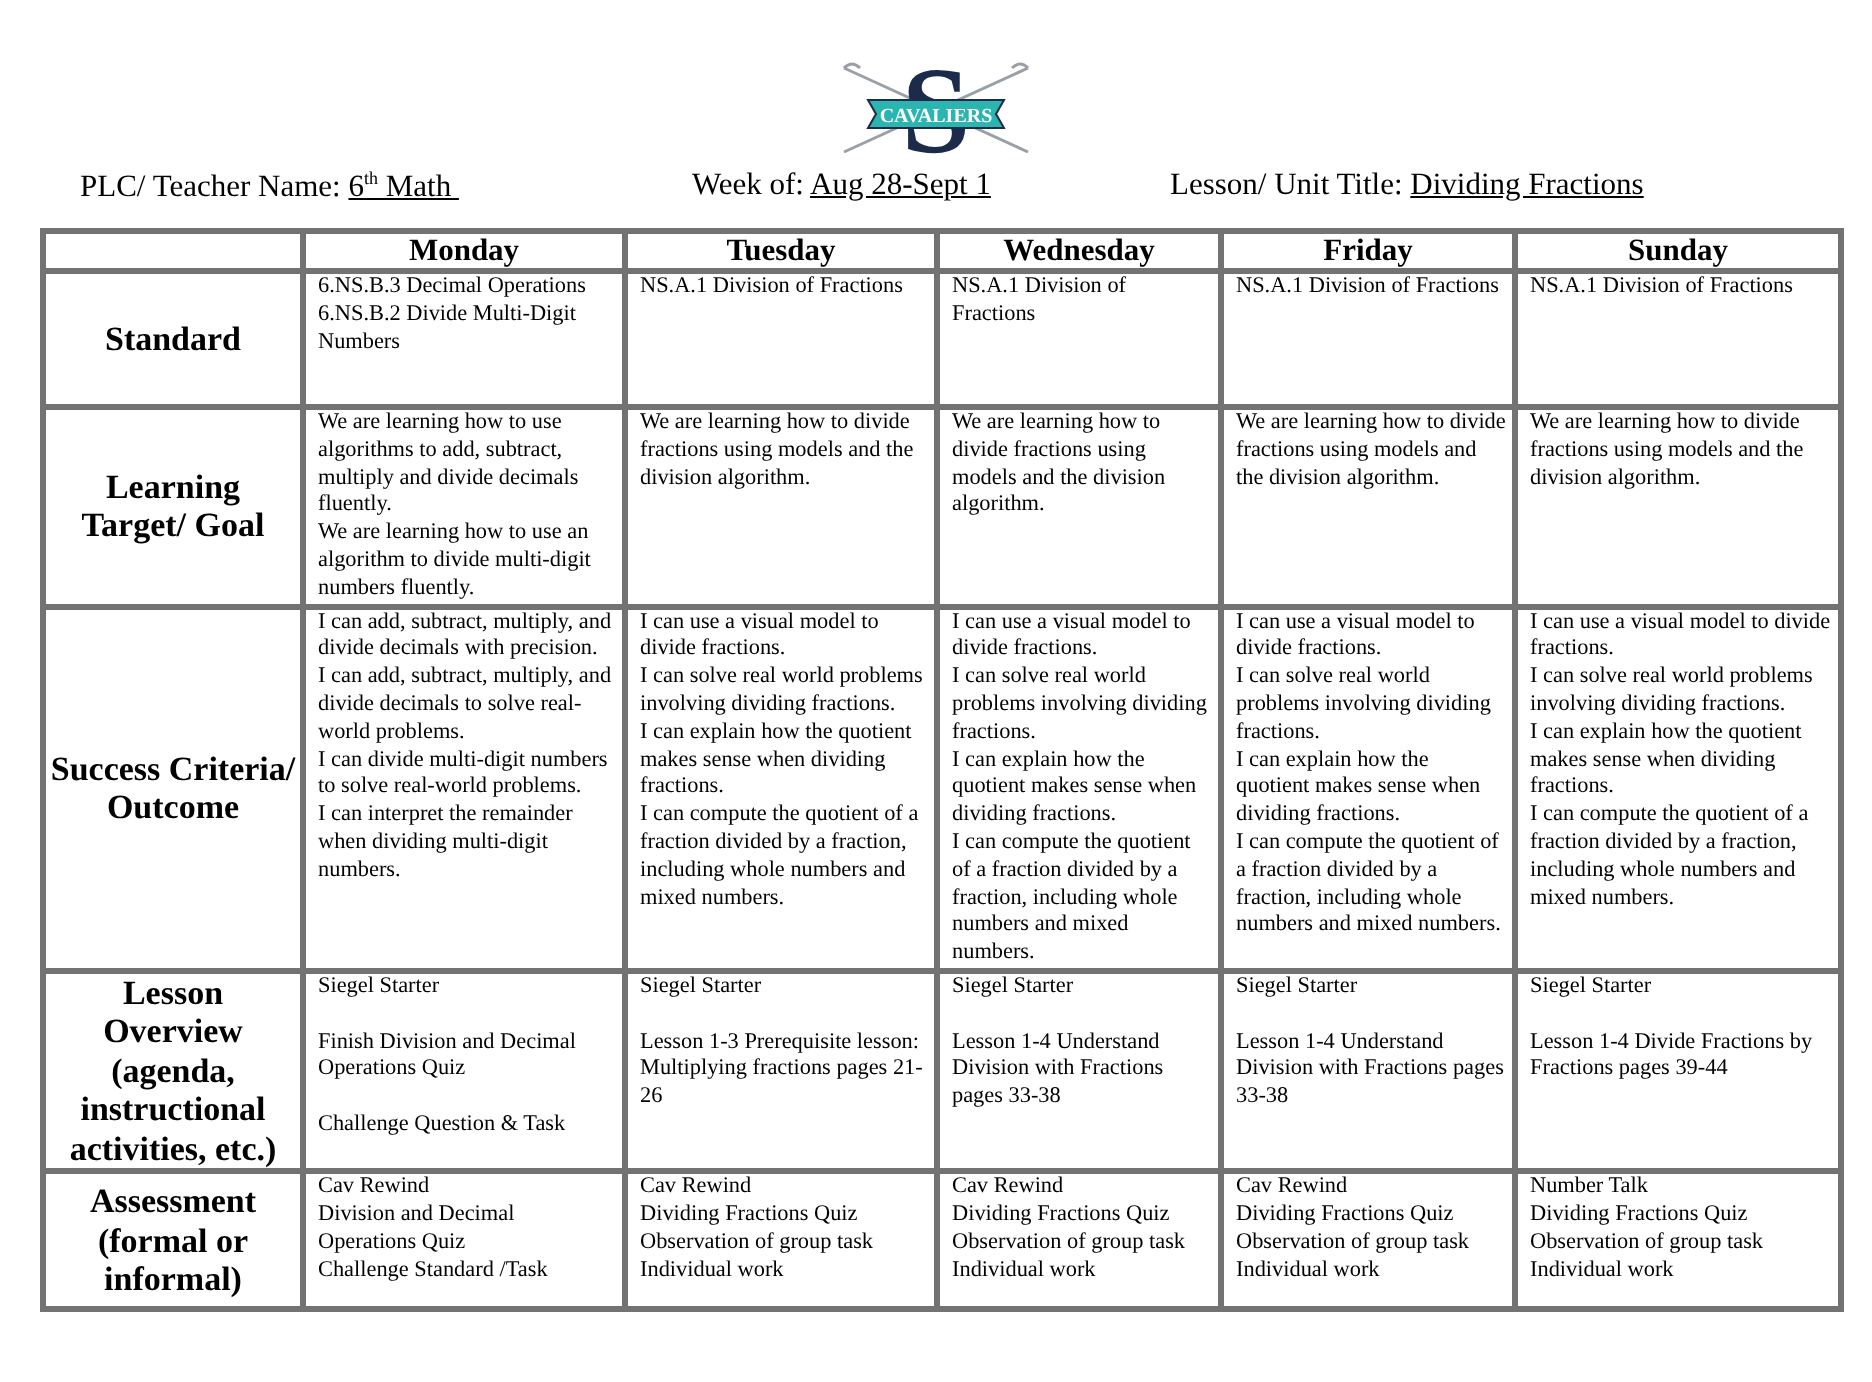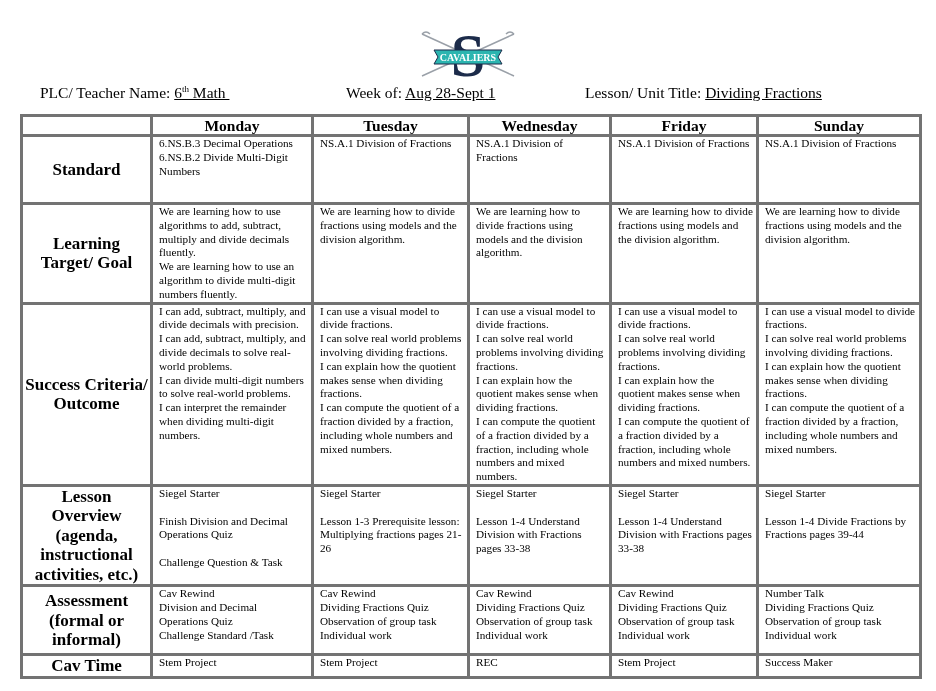--- a/index.html
+++ b/index.html
@@ -189,32 +189,14 @@
           <span class="line">Observation of group task</span>
           <span class="line">Individual work</span>
         </td>
         <td>
           <span class="line">Number Talk</span>
           <span class="line">Dividing Fractions Quiz</span>
           <span class="line">Observation of group task</span>
           <span class="line">Individual work</span>
         </td>
       </tr>
-      <tr style="height: 21px;">
-        <td class="rowlabel">Cav Time</td>
-        <td>
-          <span class="line">Stem Project</span>
-        </td>
-        <td>
-          <span class="line">Stem Project</span>
-        </td>
-        <td>
-          <span class="line">REC</span>
-        </td>
-        <td>
-          <span class="line">Stem Project</span>
-        </td>
-        <td>
-          <span class="line">Success Maker</span>
-        </td>
-      </tr>
     </tbody>
 </table>
 
 </body></html>

